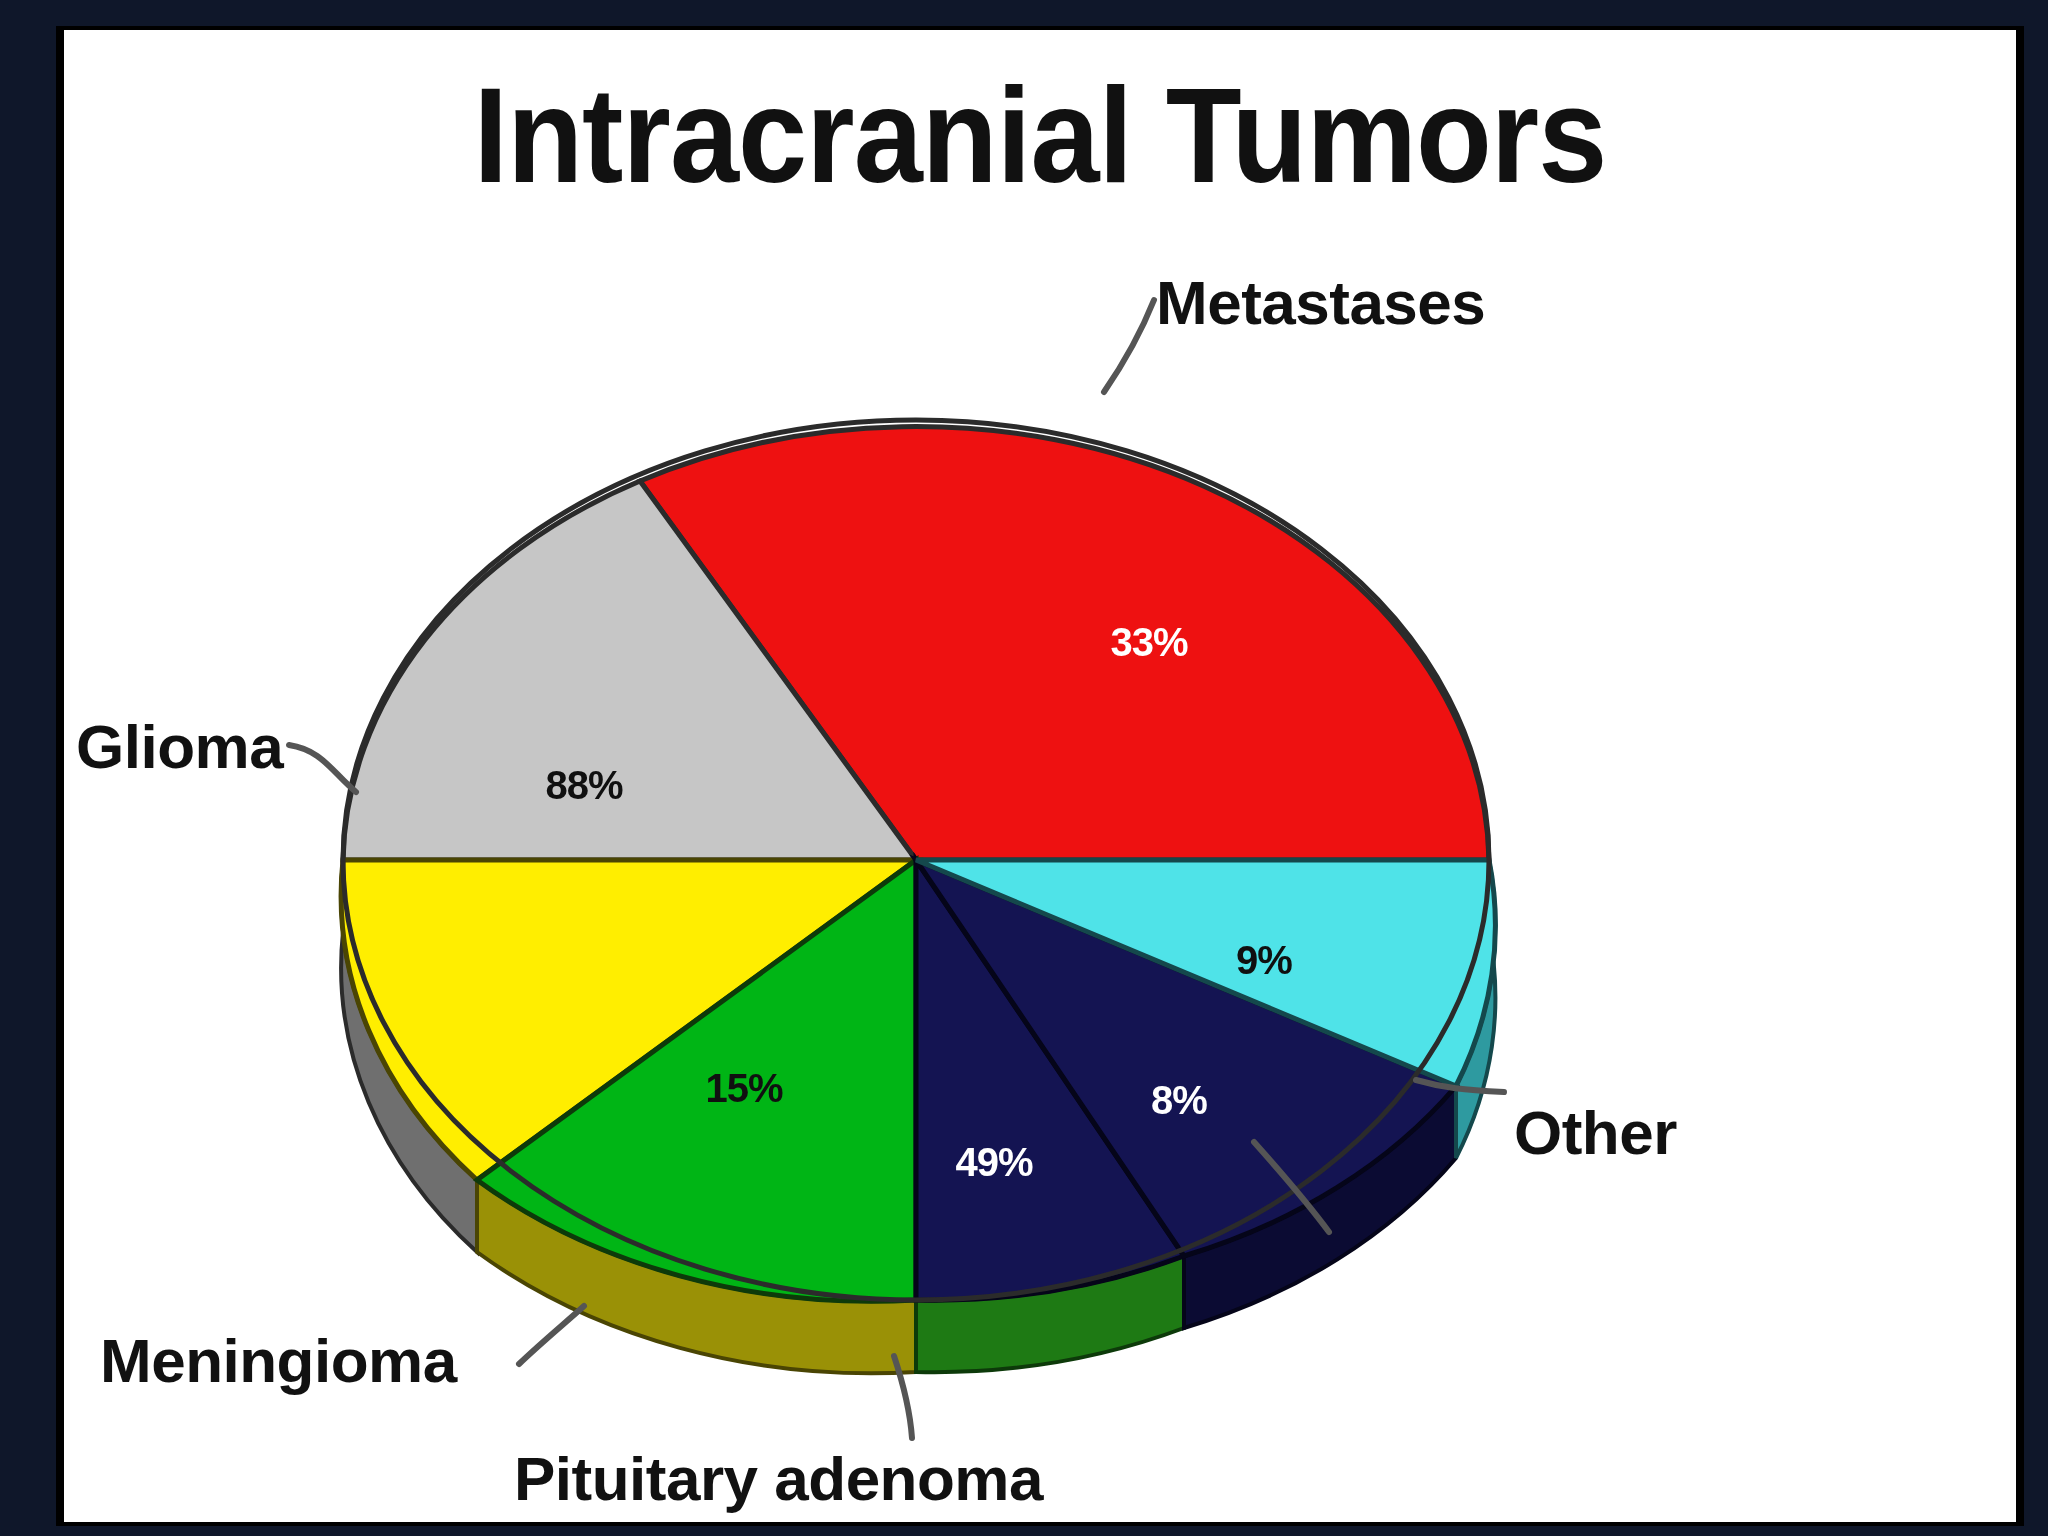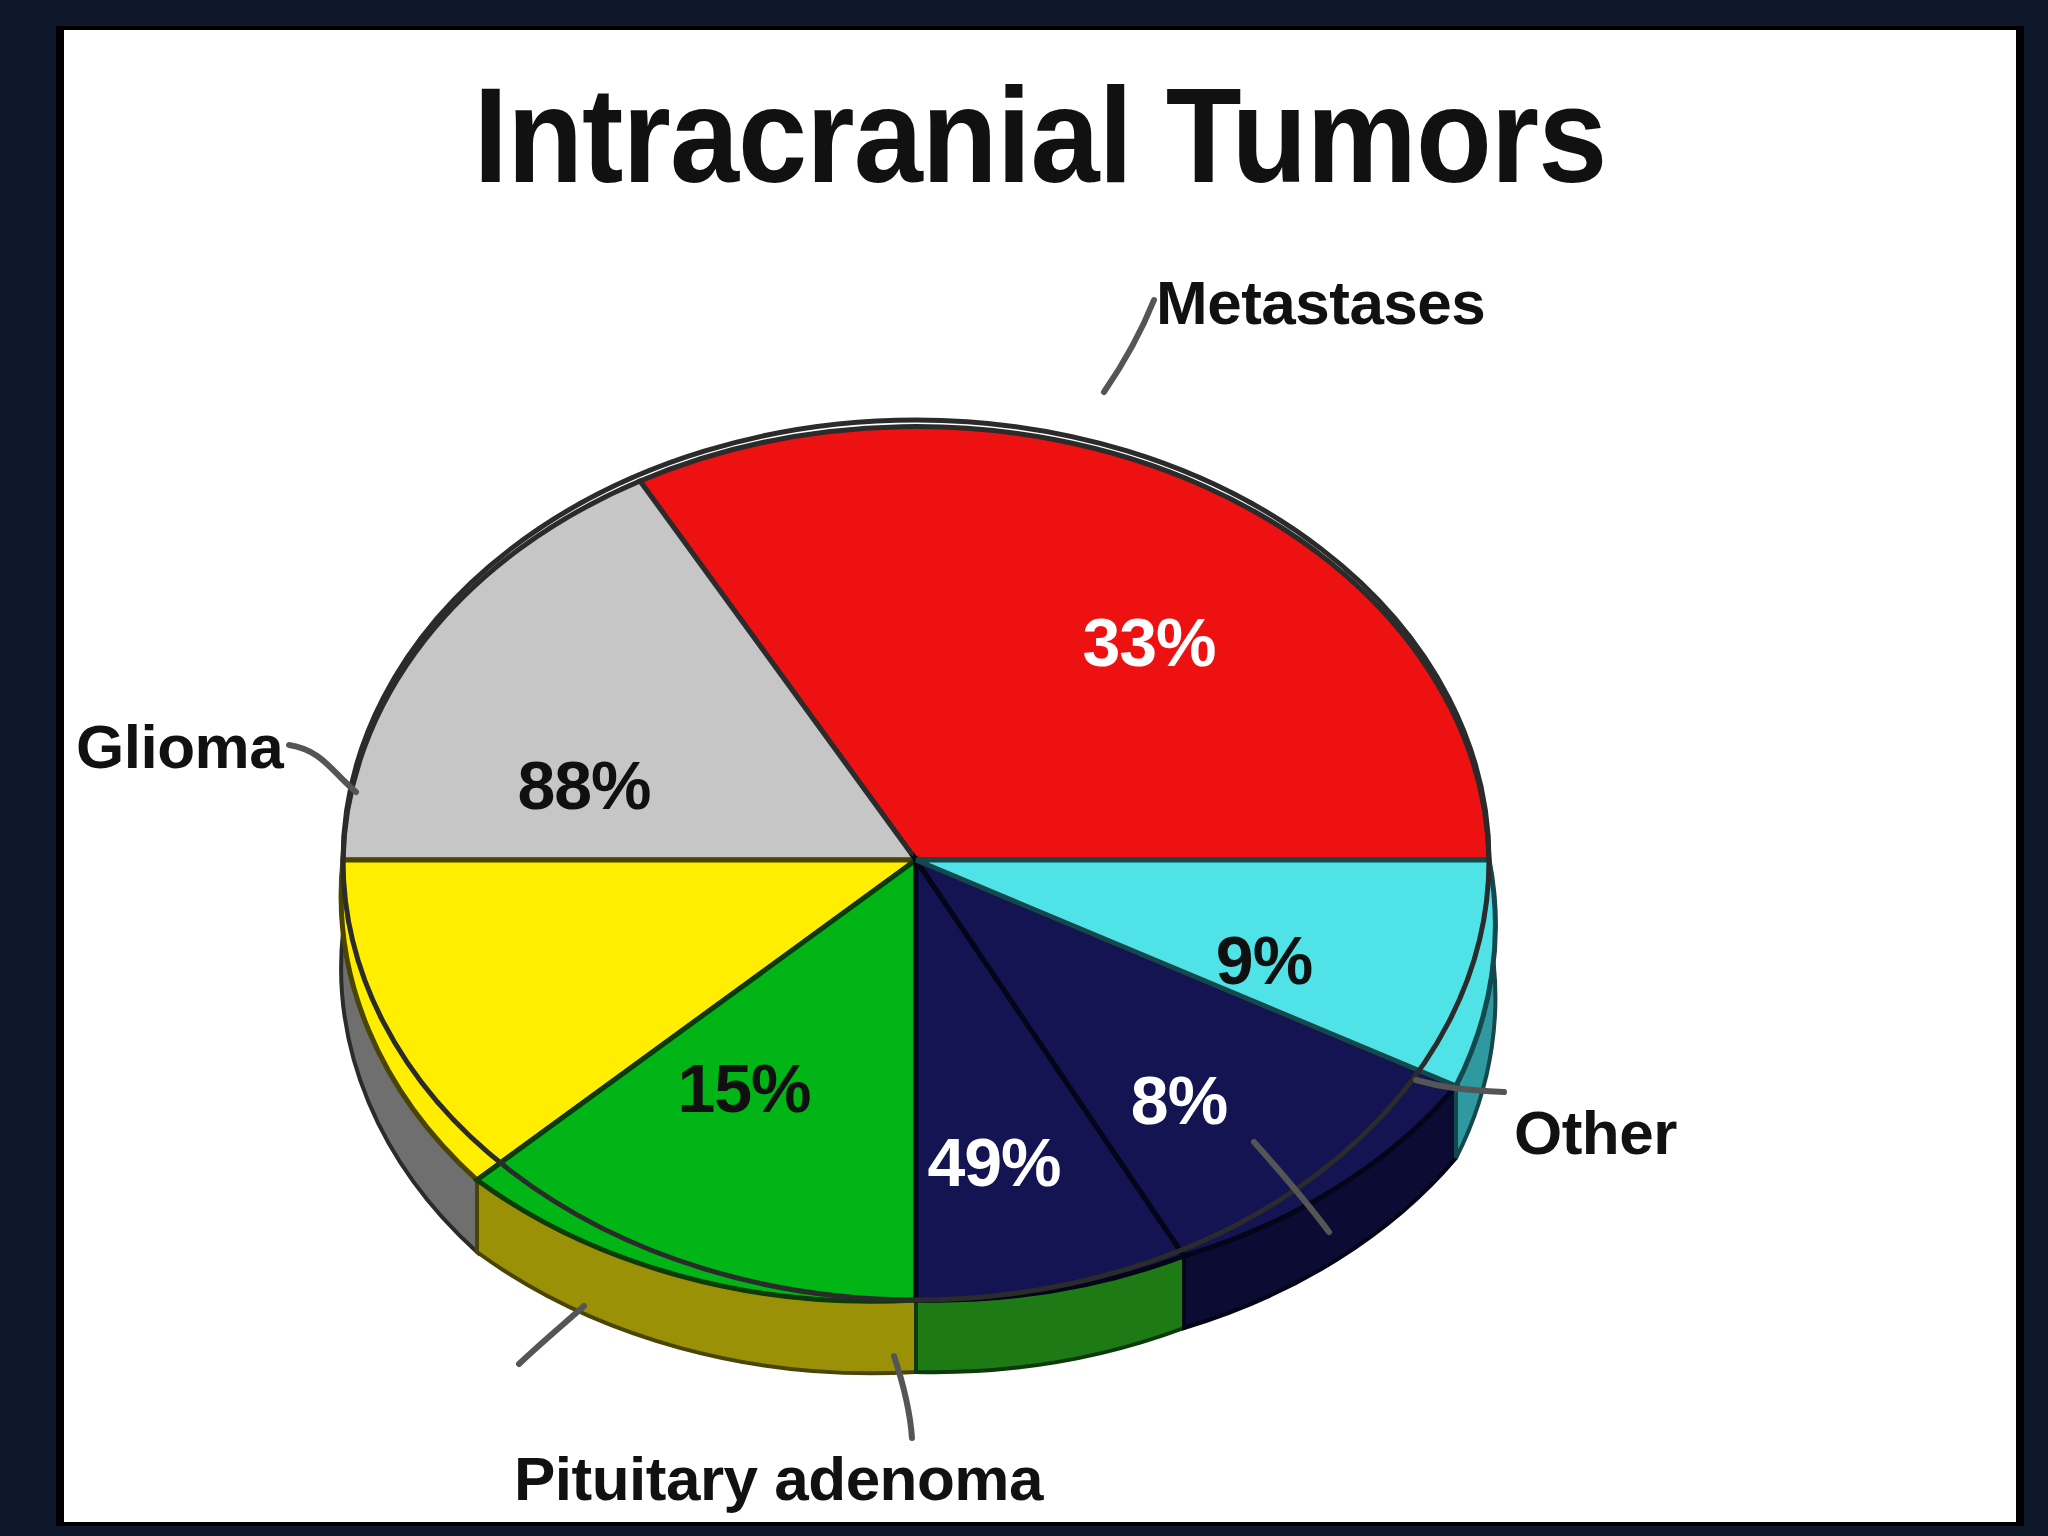--- a/index.html
+++ b/index.html
@@ -61,21 +61,21 @@
   }
   #pie-svg {
     position: absolute;
     left: 0;
     top: 0;
   }
 
   
   .pct {
     position: absolute;
-    font-size: 68px;
+    font-size: 40px;
     font-weight: bold;
     line-height: 1;
     white-space: nowrap;
     transform: translate(-50%, -50%);
     letter-spacing: -1px;
   }
   .pct.dark  { color: #101010; }
   .pct.light { color: #ffffff; }
 
   
@@ -166,16 +166,17 @@
 
       <div class="cat" style="left:12px; top:686px;">Glioma</div>
 
       <div class="cat" style="left:1092px; top:242px;">Metastases</div>
 
       <div class="cat" style="left:1450px; top:1072px;">Other</div>
 
 
       <div class="cat" style="left:450px; top:1418px;">Pituitary adenoma</div>
 
+      <div class="cat" style="left:36px; top:1300px;">Meningioma</div>
 
     </div>
   </div>
 </div>
 
 </body></html>

